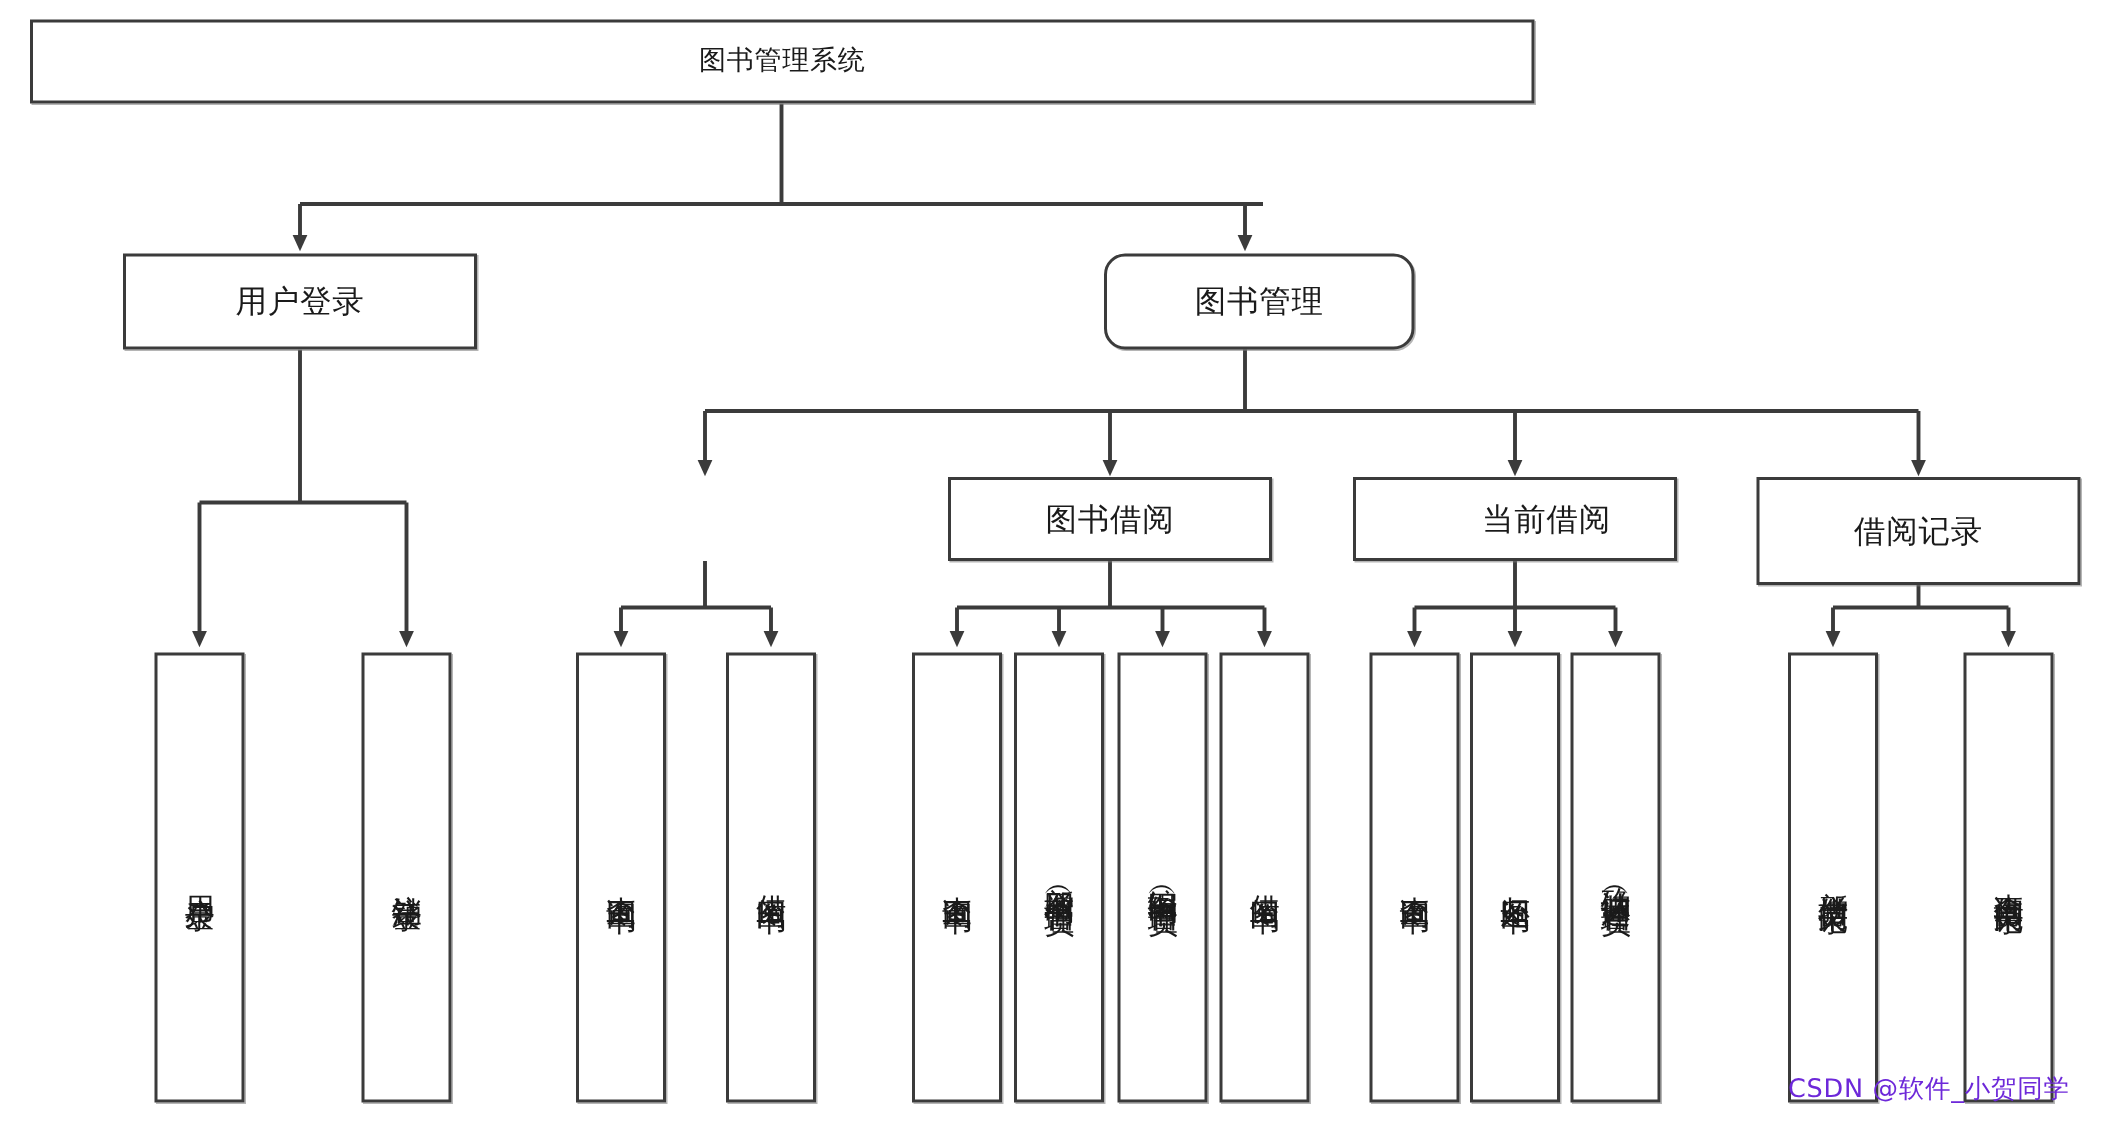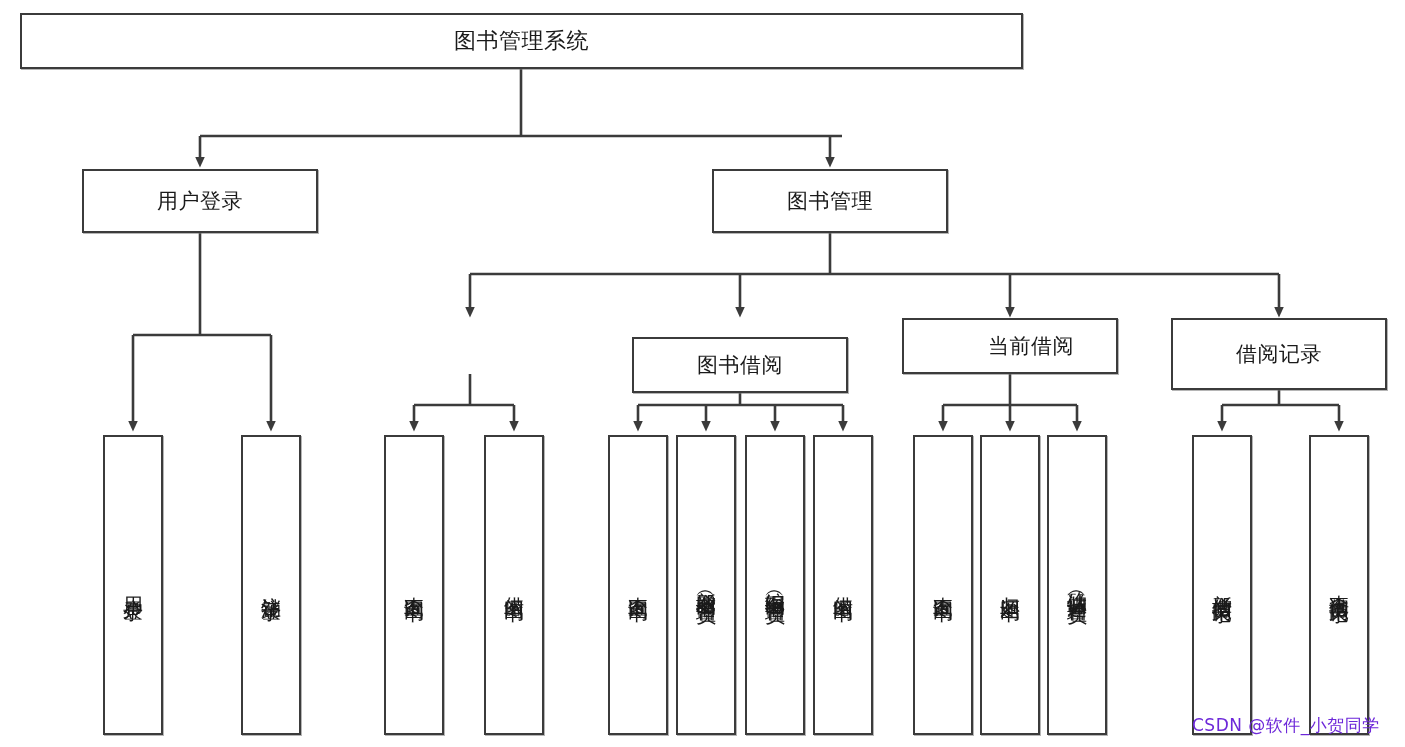--- a/index.html
+++ b/index.html
@@ -42,21 +42,21 @@
     text-align: center;
     line-height: 1.18;
     white-space: nowrap;
   }
   
   .node.horiz .label {
     font-size: 21px;
     letter-spacing: 0.5px;
   }
   .node.root .label {
-    font-size: 22px;
+    font-size: 18px;
   }
   
   .node.vert {
     align-items: center;
     justify-content: center;
   }
   .node.vert .label {
     writing-mode: vertical-rl;
     text-orientation: upright;
     font-size: 20px;
@@ -130,25 +130,25 @@
     </g>
   </svg>
 
   <div class="node horiz root" style="left:20px; top:13px; width:1003px; height:56px;">
     <span class="label">图书管理系统</span>
   </div>
 
   <div class="node horiz" style="left:82px; top:169px; width:236px; height:64px;">
     <span class="label">用户登录</span>
   </div>
-  <div class="node horiz" style="left:712px; top:169px; width:236px; height:64px;">
+  <div class="node horiz" style="left:736px; top:169px; width:207px; height:64px;border-radius:14px;">
     <span class="label">图书管理</span>
   </div>
 
-  <div class="node horiz" style="left:632px; top:318px; width:216px; height:56px;margin-top:19px;">
+  <div class="node horiz" style="left:632px; top:318px; width:216px; height:56px;">
     <span class="label">图书借阅</span>
   </div>
   <div class="node horiz" style="left:902px; top:318px; width:216px; height:56px;padding-left:42px;">
     <span class="label">当前借阅</span>
   </div>
   <div class="node horiz" style="left:1171px; top:318px; width:216px; height:72px;">
     <span class="label">借阅记录</span>
   </div>
 
   <div class="node vert" style="left:103px; top:435px; width:60px; height:300px;">

